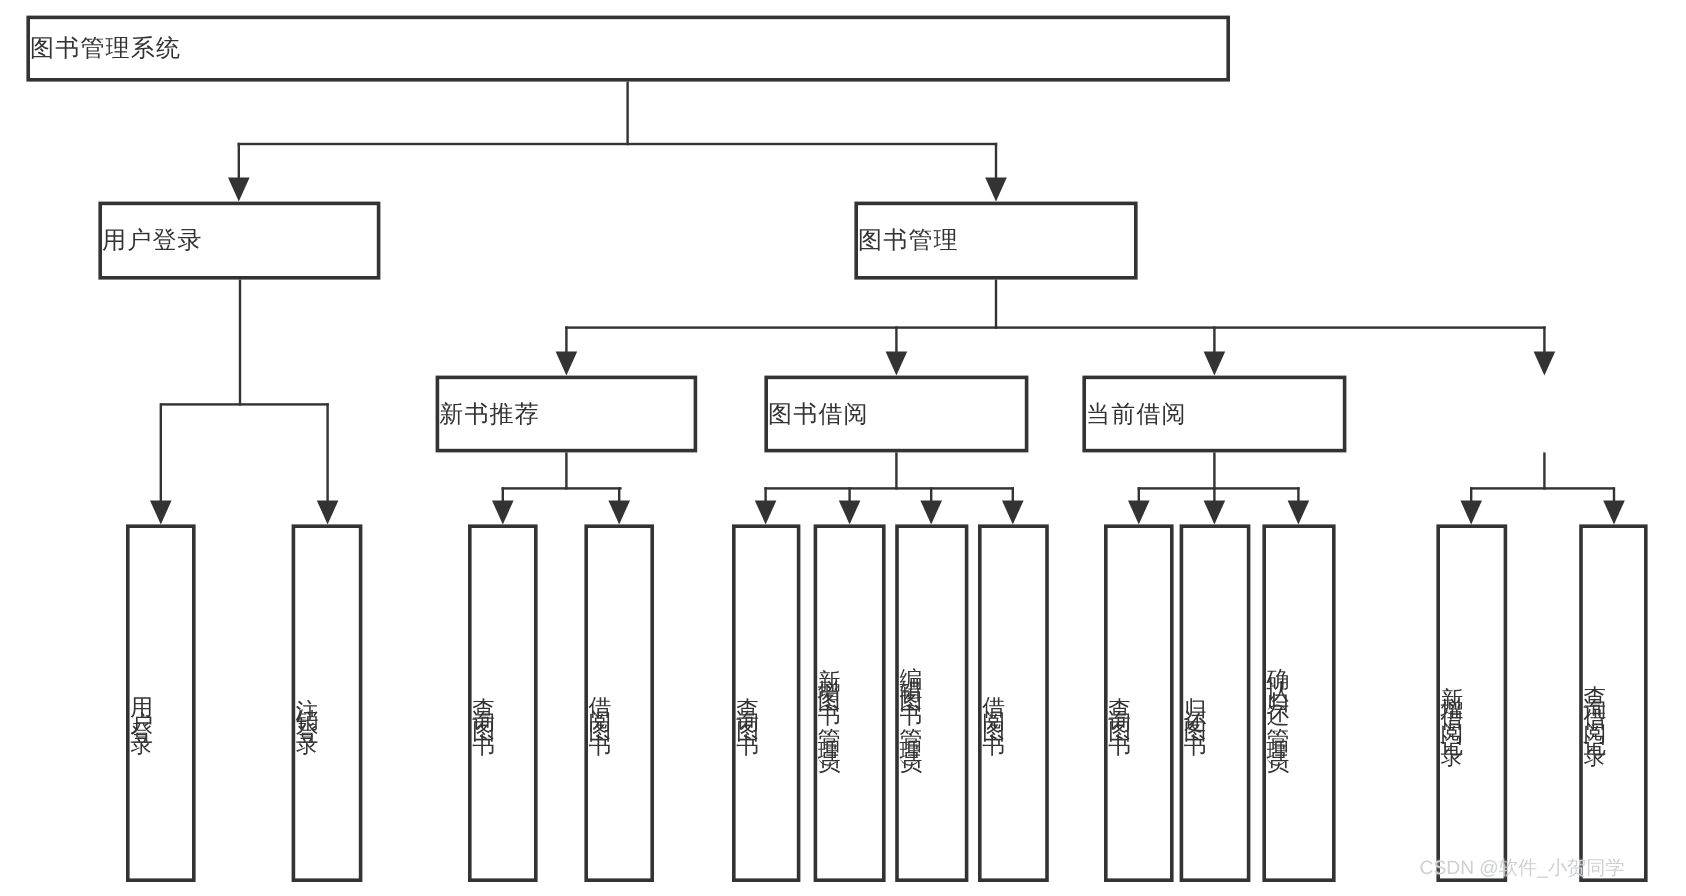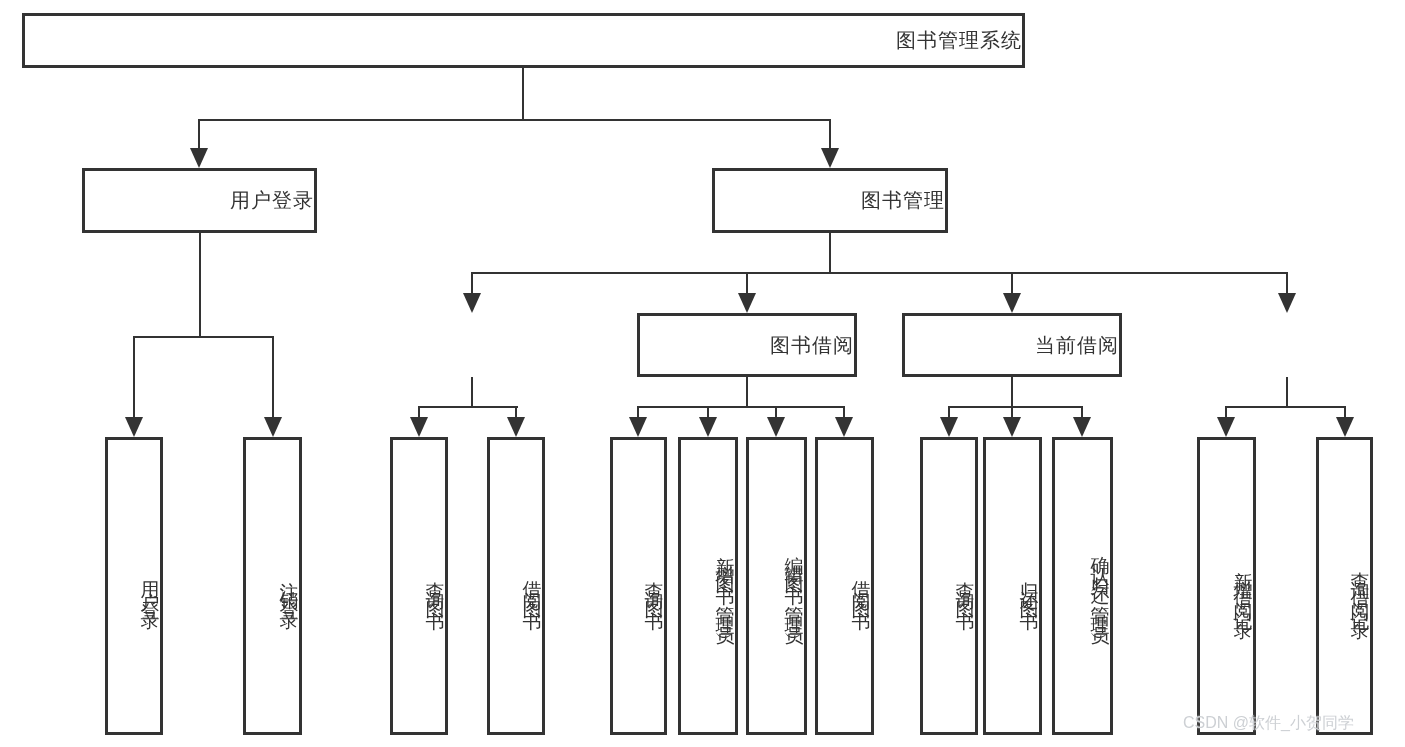--- a/index.html
+++ b/index.html
@@ -16,21 +16,21 @@
     color:var(--text);
     overflow:hidden;
   }
   .box{
     position:absolute;
     box-sizing:border-box;
     border:3px solid var(--line);
     background:#ffffff;
     display:flex;
     align-items:center;
-    justify-content:flex-end;
+    justify-content:flex-start;
   }
   .hbox span{
     font-size:20px;
     letter-spacing:1px;
     white-space:nowrap;
   }
   .leaf span{
     writing-mode:vertical-rl;
     font-size:19px;
     letter-spacing:10px;
@@ -88,20 +88,23 @@
   <div class="hline" style="left:471px;top:272px;width:817px;"></div>
   <div class="vline" style="left:471px;top:272px;height:25px;"></div>
   <div class="arrow" style="left:463px;top:293px;"></div>
   <div class="vline" style="left:746px;top:272px;height:25px;"></div>
   <div class="arrow" style="left:738px;top:293px;"></div>
   <div class="vline" style="left:1011px;top:272px;height:25px;"></div>
   <div class="arrow" style="left:1003px;top:293px;"></div>
   <div class="vline" style="left:1286px;top:272px;height:25px;"></div>
   <div class="arrow" style="left:1278px;top:293px;"></div>
 
+  <div class="box hbox" style="left:363px;top:313px;width:218px;height:64px;">
+    <span>新书推荐</span>
+  </div>
   <div class="box hbox" style="left:902px;top:313px;width:220px;height:64px;">
     <span>当前借阅</span>
   </div>
   <div class="box hbox" style="left:637px;top:313px;width:220px;height:64px;">
     <span>图书借阅</span>
   </div>
 
   <div class="vline" style="left:471px;top:377px;height:31px;"></div>
   <div class="hline" style="left:418px;top:406px;width:100px;"></div>
   <div class="vline" style="left:418px;top:406px;height:14px;"></div>

